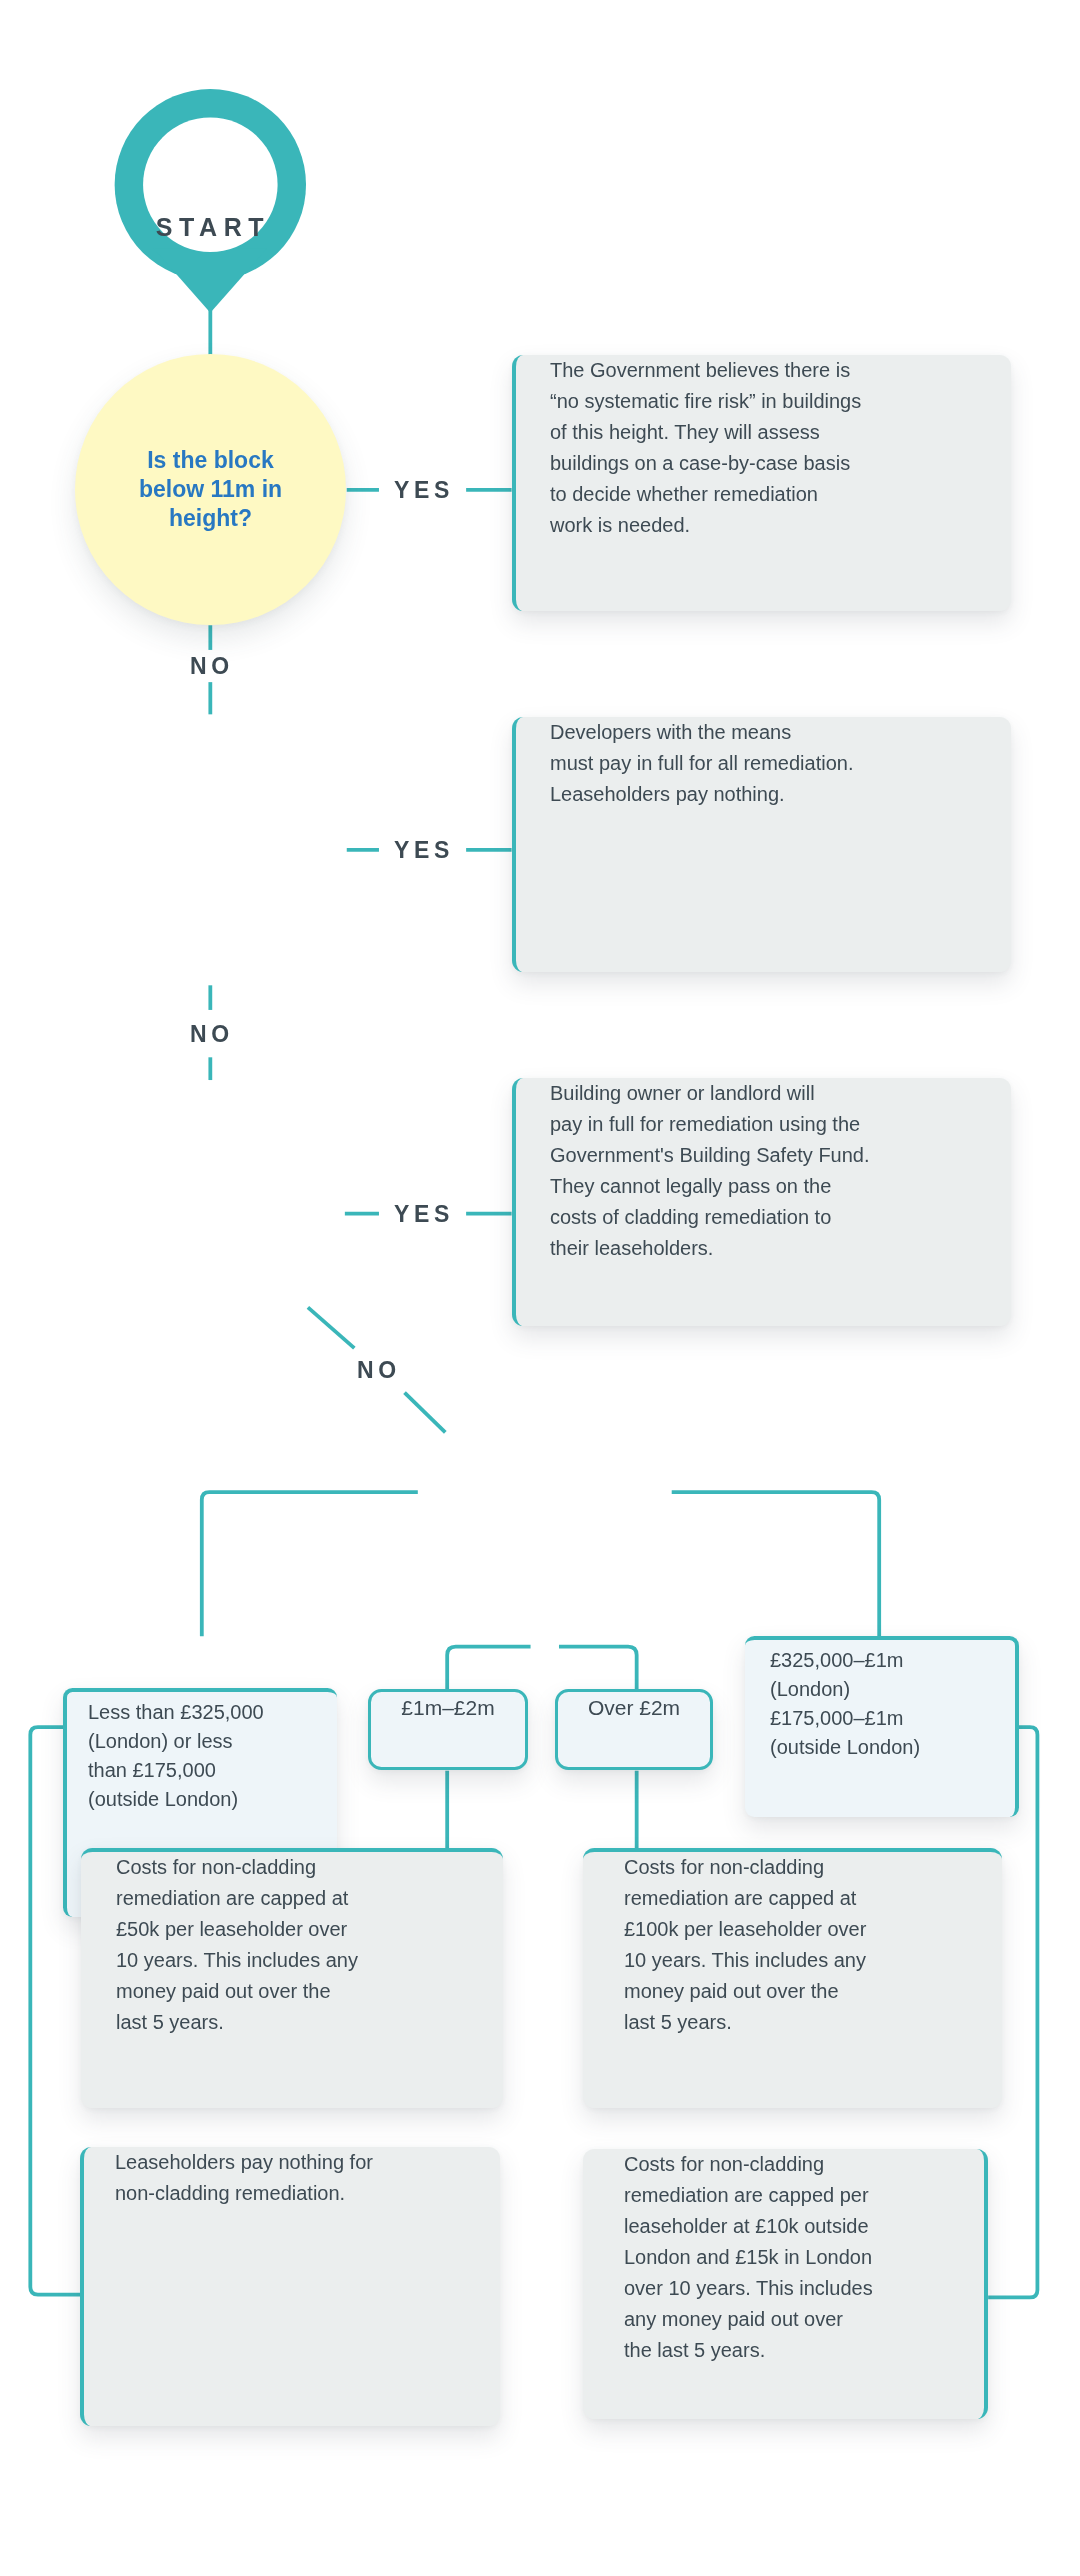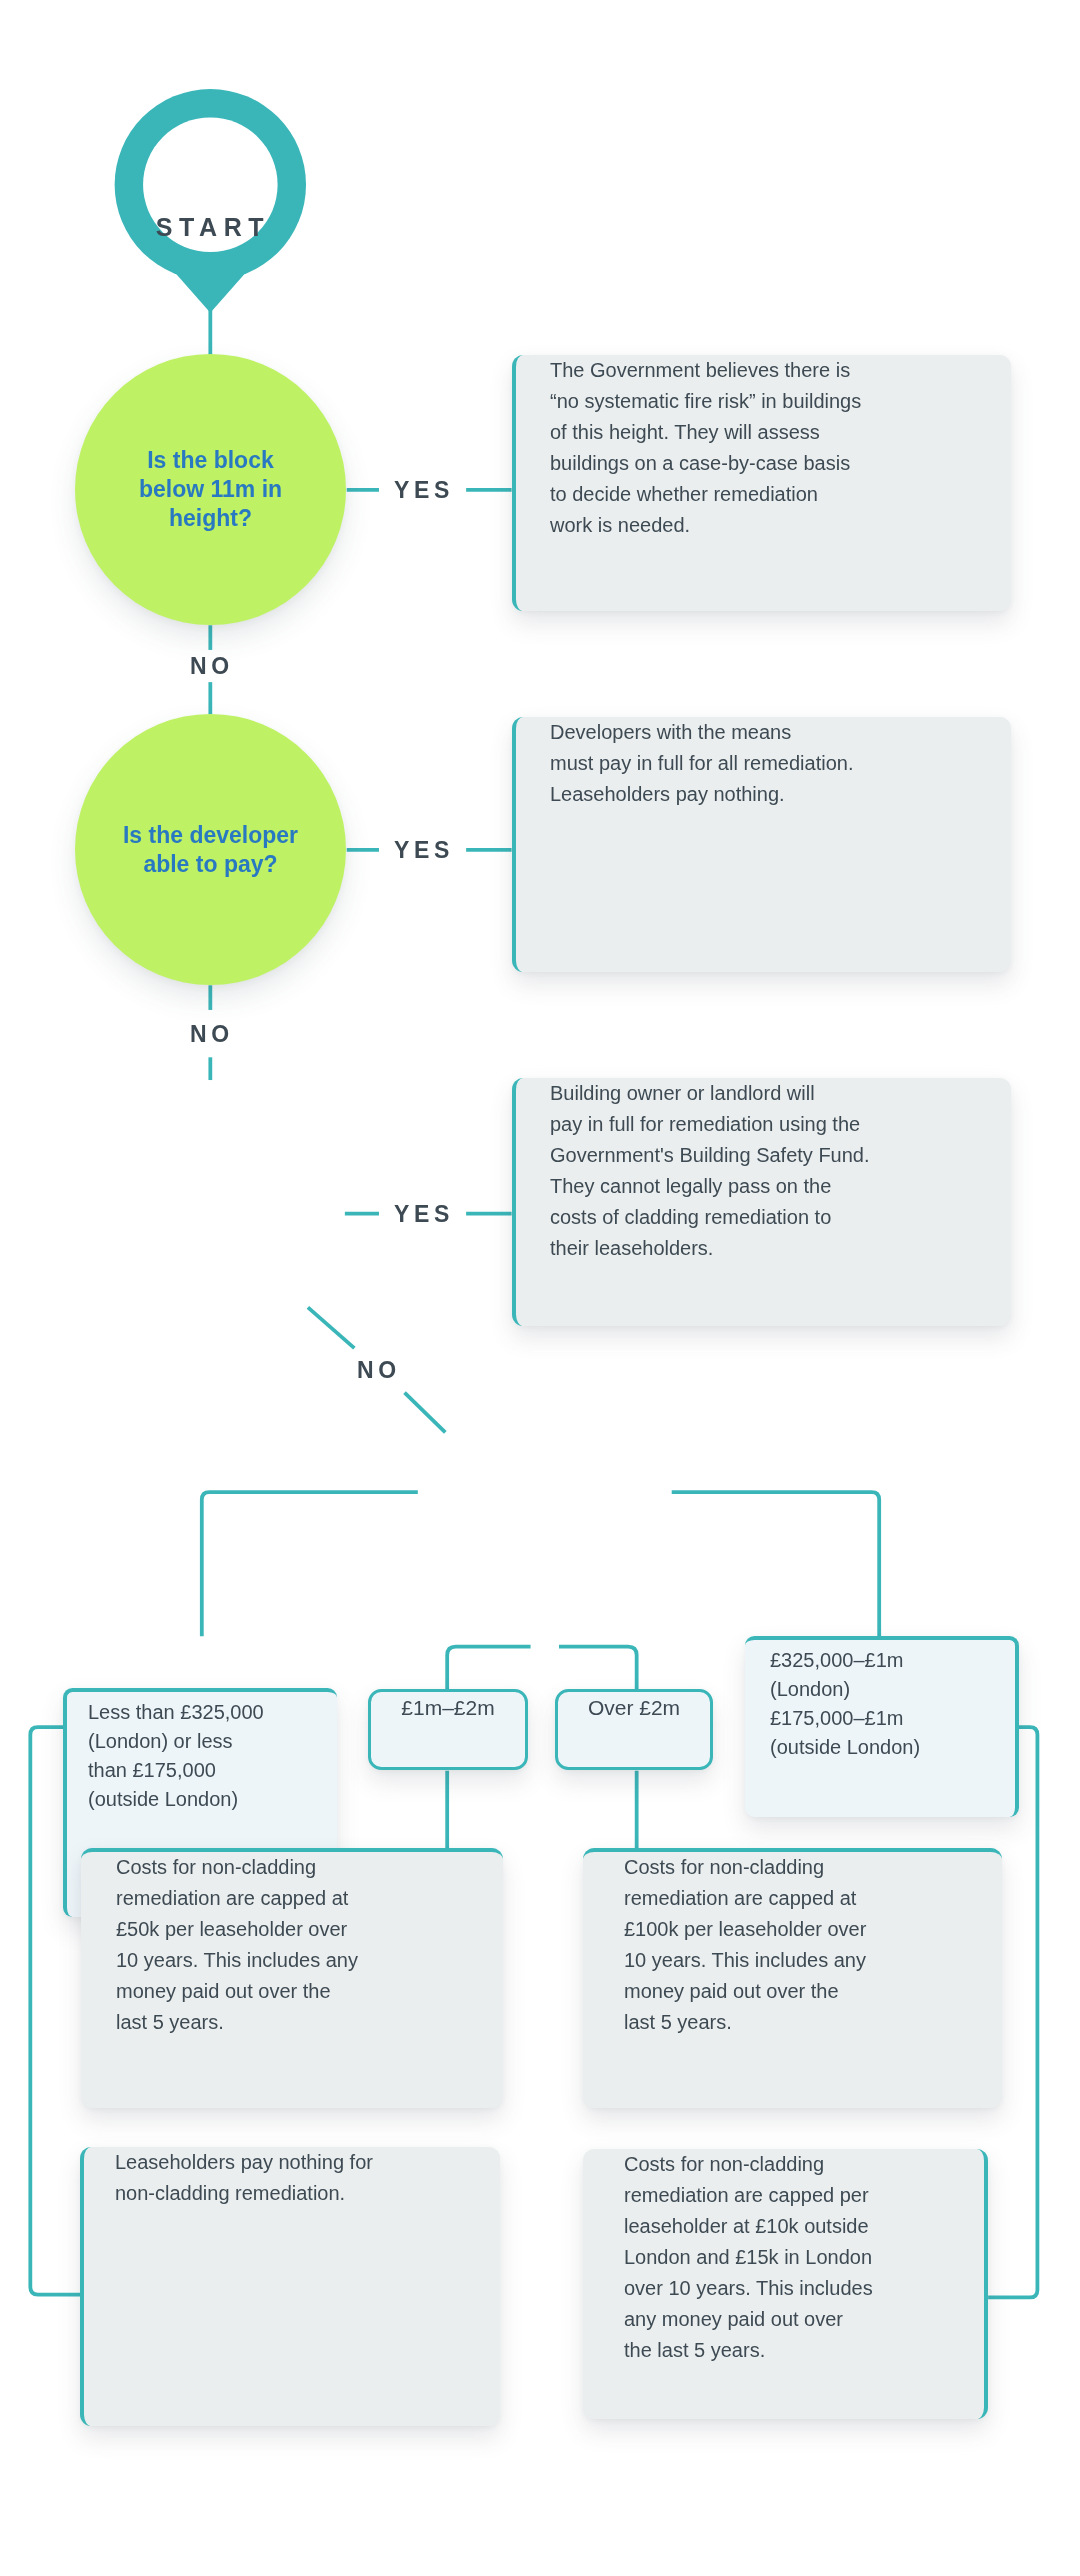--- a/index.html
+++ b/index.html
@@ -3,21 +3,21 @@
 <meta charset="utf-8">
 <style>
   html,body{margin:0;padding:0;background:#ffffff;}
   .canvas{
     position:relative;width:1081px;height:2576px;background:#ffffff;overflow:hidden;
     font-family:"Liberation Sans",sans-serif;color:#3d4a53;
   }
   .layer{position:absolute;left:0;top:0;z-index:0;}
   .node{position:absolute;z-index:2;box-sizing:border-box;}
   .circle{
-    background:#bef264;border-radius:50%;display:flex;align-items:center;justify-content:center;
+    background:#fef9c3;border-radius:50%;display:flex;align-items:center;justify-content:center;
     text-align:center;box-shadow:0 13.3px 28px rgba(55,70,80,.12),0 2.8px 7.6px rgba(55,70,80,.05);
   }
   .q{color:#2878c2;font-weight:bold;font-size:23px;line-height:29px;white-space:pre-line;}
   .q.small{font-size:22px;line-height:28px;}
   .pin-label{
     position:absolute;z-index:3;transform:translate(-50%,-50%);
     font-size:25px;font-weight:bold;letter-spacing:6.6px;color:#3d4a53;
   }
   .branch-label{
     position:absolute;z-index:2;transform:translate(-50%,-50%);
@@ -70,24 +70,20 @@
   </svg>
 
   <div class="pin-label" style="left:213px;top:187px;margin-top:40px;">START</div>
 
   <div class="node circle" style="left:75px;top:354px;width:271px;height:271px;">
     <div class="q">Is the block
 below 11m in
 height?</div>
   </div>
 
-  <div class="node circle" style="left:75px;top:714px;width:271px;height:271px;">
-    <div class="q">Is the developer
-able to pay?</div>
-  </div>
 
 
 
   <div class="branch-label" style="left:424px;top:490px;">YES</div>
   <div class="branch-label" style="left:424px;top:850px;">YES</div>
   <div class="branch-label" style="left:424px;top:1214px;">YES</div>
   <div class="branch-label" style="left:212px;top:666px;">NO</div>
   <div class="branch-label" style="left:212px;top:1034px;">NO</div>
   <div class="branch-label" style="left:379px;top:1370px;">NO</div>
 

